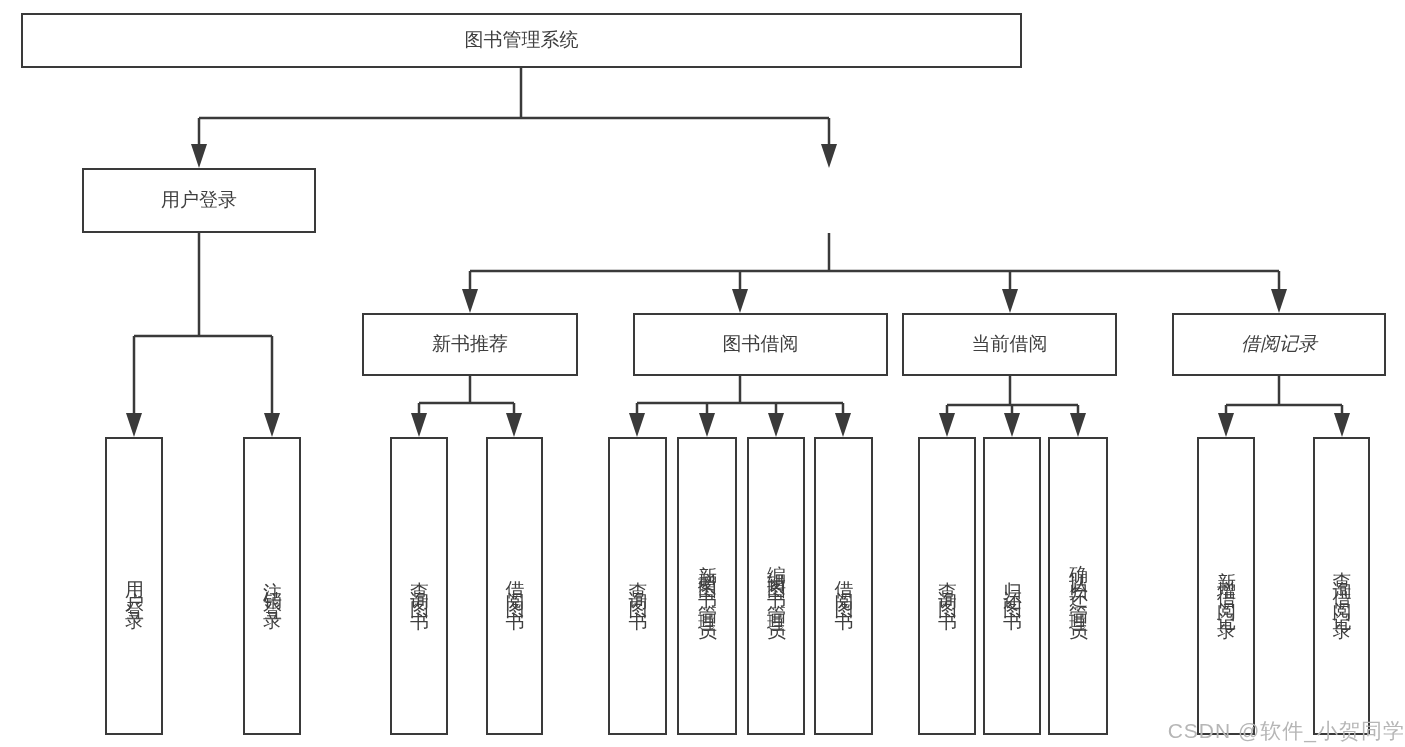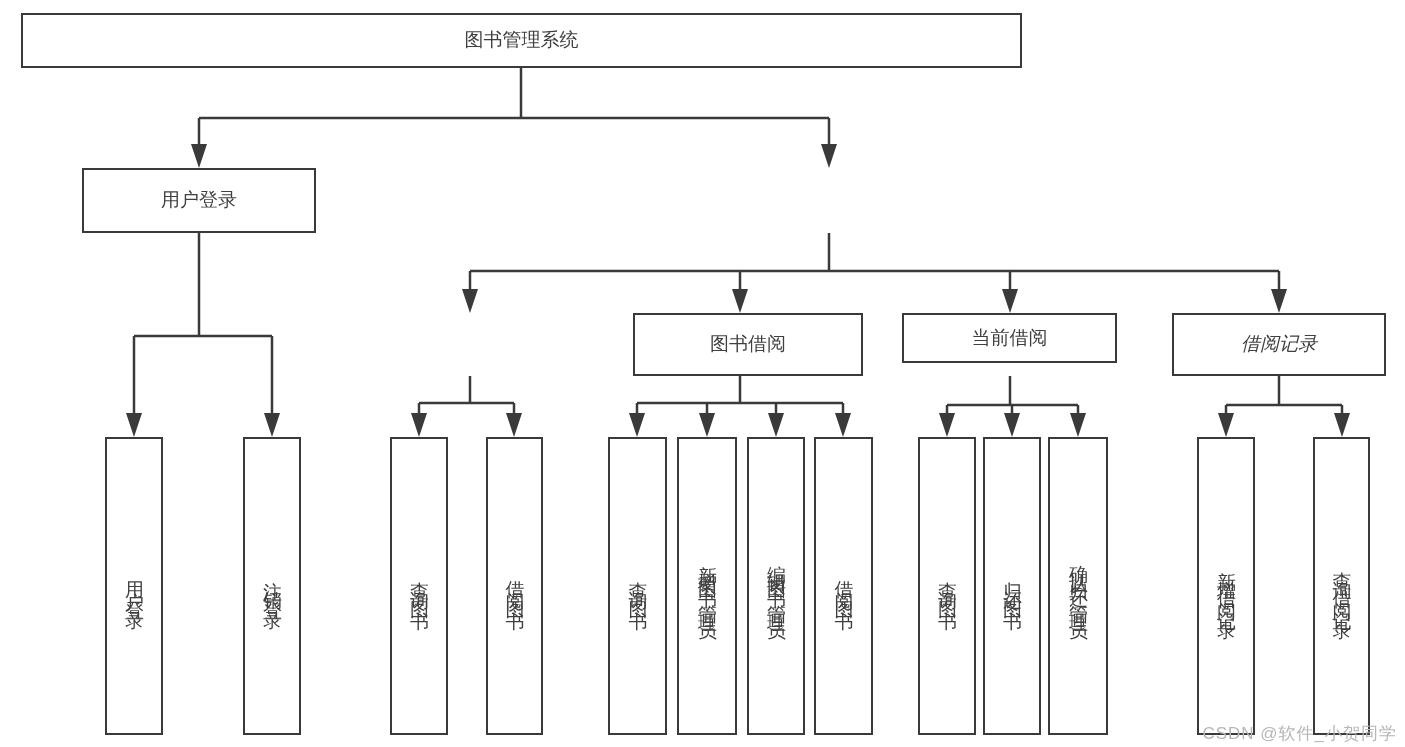--- a/index.html
+++ b/index.html
@@ -36,23 +36,23 @@
   }
   .vbox {
     writing-mode: vertical-rl;
     letter-spacing: 10px;
   }
   .vbox-long {
     letter-spacing: 8px;
   }
   #watermark {
     position: absolute;
-    right: 8px;
+    right: 0;
     bottom: 2px;
-    font-size: 17px;
+    font-size: 21px;
     color: #b6b6b6;
     letter-spacing: 1px;
     white-space: nowrap;
   }
 </style>
 </head>
 <body>
 
 <div id="canvas">
 
@@ -122,22 +122,23 @@
       <polygon points="1070,413 1086,413 1078,437"></polygon>
       <polygon points="1218,413 1234,413 1226,437"></polygon>
       <polygon points="1334,413 1350,413 1342,437"></polygon>
     </g>
   </svg>
 
   <div class="box" style="left:21px; top:13px; width:1001px; height:55px;">图书管理系统</div>
 
   <div class="box" style="left:82px; top:168px; width:234px; height:65px;">用户登录</div>
 
-  <div class="box" style="left:633px; top:313px; width:230px; height:63px;">图书借阅</div>
-  <div class="box" style="left:902px; top:313px; width:215px; height:50px;">当前借阅</div>
+  <div class="box" style="left:362px; top:313px; width:216px; height:63px;">新书推荐</div>
+  <div class="box" style="left:633px; top:313px; width:255px; height:63px;">图书借阅</div>
+  <div class="box" style="left:902px; top:313px; width:215px; height:63px;">当前借阅</div>
   <div class="box" style="left:1172px; top:313px; width:214px; height:63px;font-style:italic;">借阅记录</div>
 
   <div class="box vbox" style="left:105px; top:437px; width:58px; height:298px;">用户登录</div>
   <div class="box vbox" style="left:243px; top:437px; width:58px; height:298px;">注销登录</div>
 
   <div class="box vbox" style="left:390px; top:437px; width:58px; height:298px;">查询图书</div>
   <div class="box vbox" style="left:486px; top:437px; width:57px; height:298px;">借阅图书</div>
 
   <div class="box vbox" style="left:608px; top:437px; width:59px; height:298px;">查询图书</div>
   <div class="box vbox vbox-long" style="left:677px; top:437px; width:60px; height:298px;">新增图书（管理员）</div>

